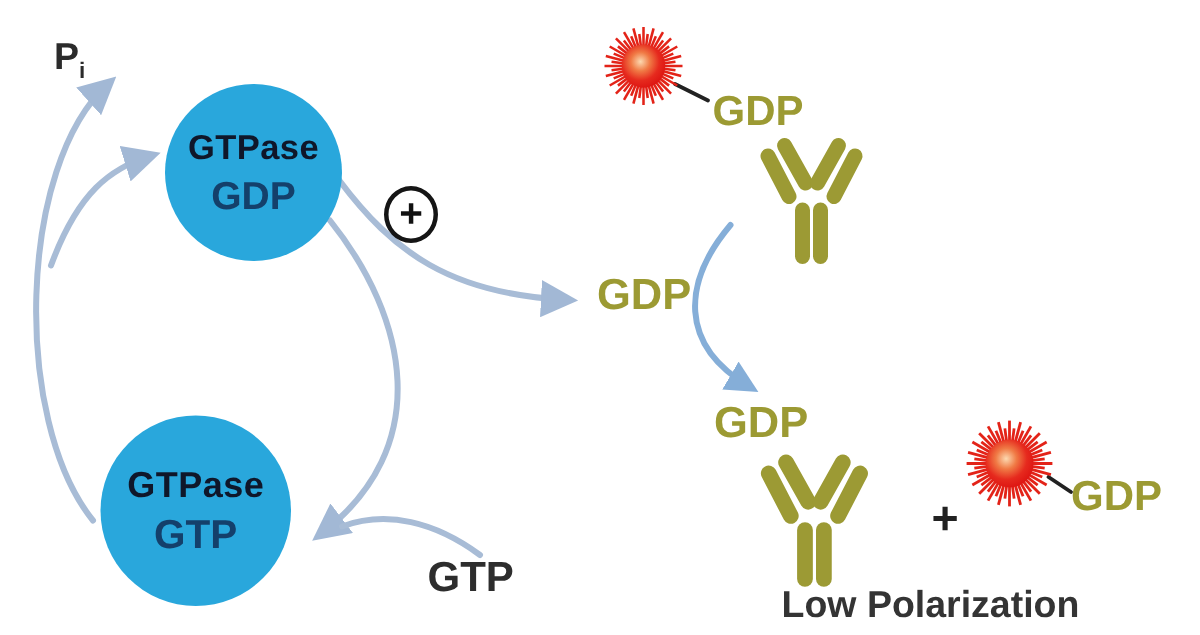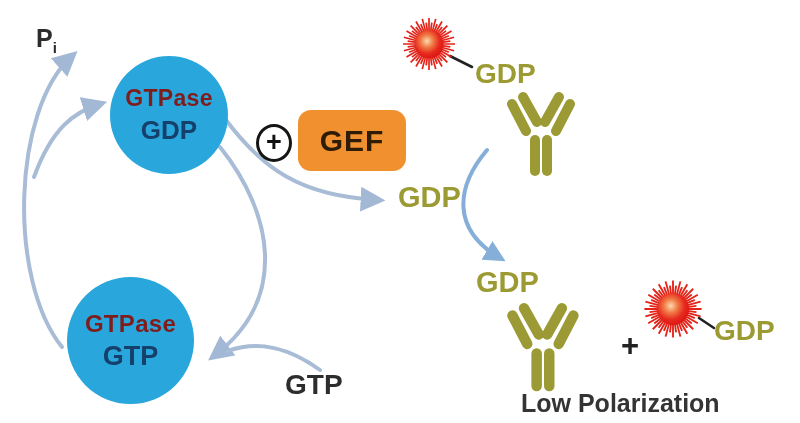--- a/index.html
+++ b/index.html
@@ -8,21 +8,21 @@
     font-family:"Liberation Sans",sans-serif;overflow:hidden;
   }
   .lbl{position:absolute;color:#2b2b2b;white-space:nowrap;}
   .olive{color:#9c9a33;font-weight:600;}
   .ital{font-style:italic;font-weight:600;color:#1c1c1c;}
 
   .gtpase-circle{
     position:absolute;border-radius:50%;background:#29a7dc;
     display:flex;flex-direction:column;align-items:center;justify-content:center;
   }
-  .gtpase-circle .protein{color:#7f1d1d;font-weight:700;letter-spacing:.3px;}
+  .gtpase-circle .protein{color:#0f172a;font-weight:700;letter-spacing:.3px;}
   .gtpase-circle .nucleotide{color:#14406b;font-weight:700;margin-top:3px;}
   #circle-gdp{left:110px;top:56px;width:118px;height:118px;}
   #circle-gdp .protein{font-size:23px;}
   #circle-gdp .nucleotide{font-size:26px;}
   #circle-gtp{left:67px;top:277px;width:127px;height:127px;}
   #circle-gtp .protein{font-size:24px;}
   #circle-gtp .nucleotide{font-size:27px;}
 
   #gef-box{
     position:absolute;left:298px;top:110px;width:108px;height:61px;
@@ -139,23 +139,20 @@
   </div>
 
   <div id="circle-gtp" class="gtpase-circle">
     <span class="protein">GTPase</span>
     <span class="nucleotide">GTP</span>
   </div>
 
   <div id="plus-circled">
     <span>+</span>
   </div>
-  <div id="gef-box">
-    <span>GEF</span>
-  </div>
 
   <div id="pi-label" class="lbl"><span>P</span><sub>i</sub></div>
 
   <div id="gtp-free-label" class="lbl">GTP</div>
   <div id="gdp-released-label" class="lbl olive">GDP</div>
 
   <div id="gdp-probe-top-label" class="lbl olive">GDP</div>
 
   <div id="gdp-mid-label" class="lbl olive">GDP</div>
   <div id="low-pol-label" class="lbl">Low Polarization</div>

